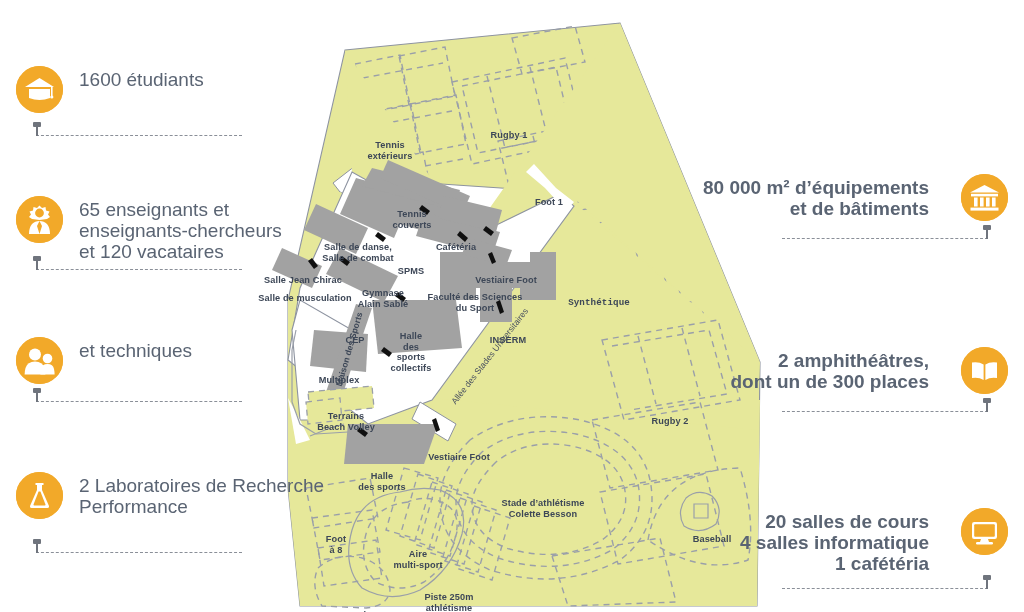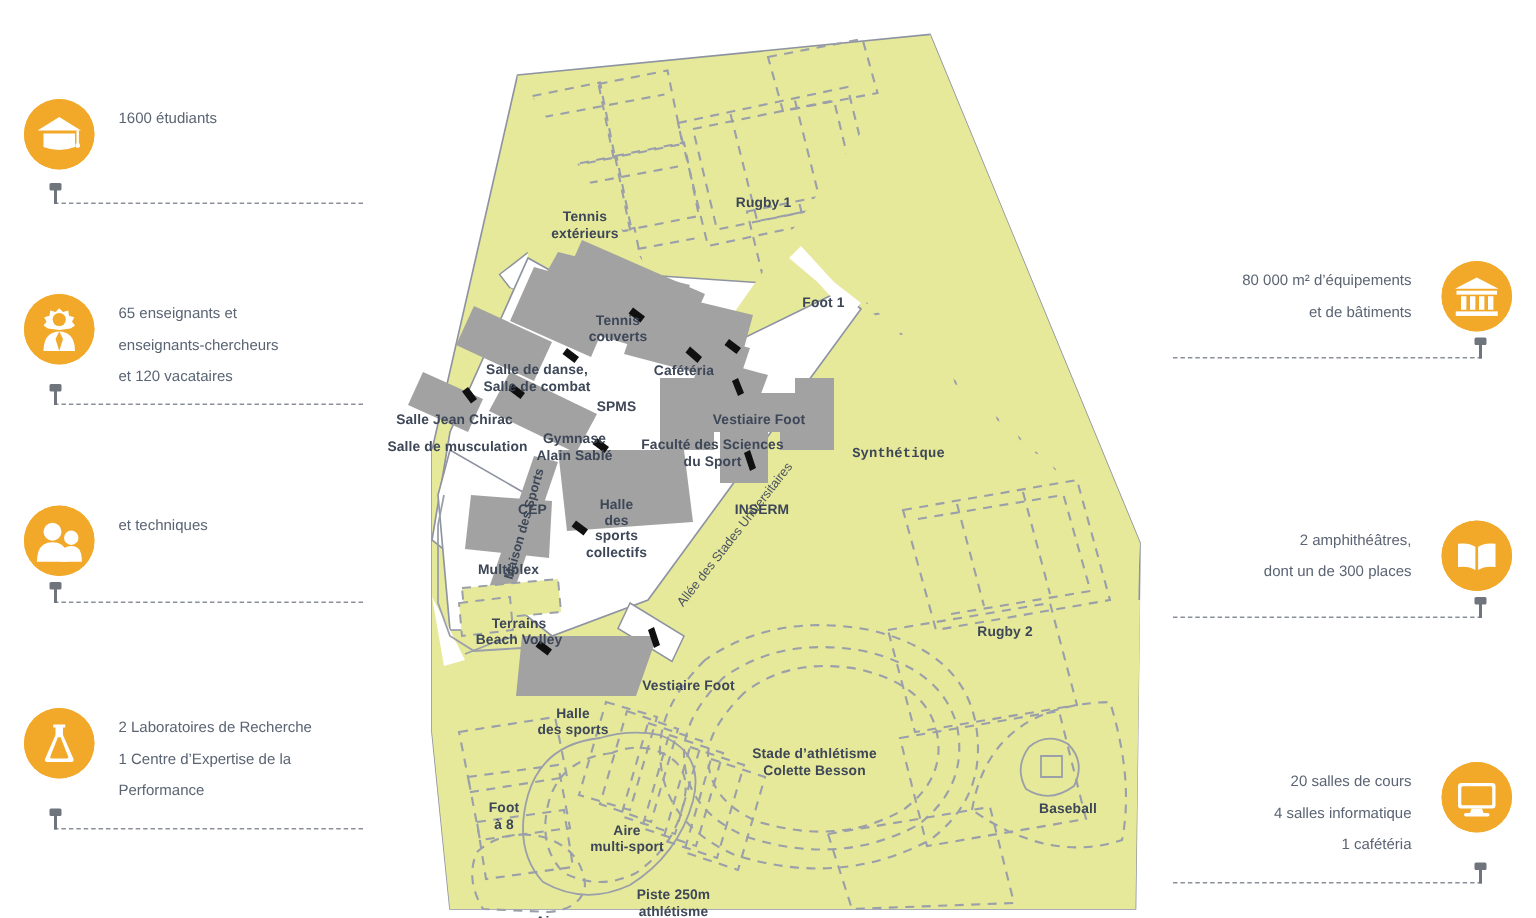--- a/index.html
+++ b/index.html
@@ -23,29 +23,29 @@
   }
   .stat-icon {
     width: 47px; height: 47px;
     border-radius: 50%;
     background: #f2a929;
     flex: 0 0 47px;
     position: relative;
   }
   .stat-icon svg { position: absolute; left: 0; top: 0; }
   .stat-text {
-    font-size: 10px;
+    font-size: 19px;
     line-height: 21px;
     color: #5a6473;
     white-space: nowrap;
     padding-top: 3px;
   }
   .stat.left .stat-text { margin-left: 16px; text-align: left; }
   .stat.right { flex-direction: row-reverse; }
-  .stat.right .stat-text { margin-right: 20px; text-align: right; }
+  .stat.right .stat-text { margin-right: 32px; text-align: right; font-weight: bold; }
 
   
   .leader {
     position: absolute;
     height: 14px;
   }
   .leader .dash {
     position: absolute;
     left: 0; right: 0; bottom: 0;
     border-bottom: 1.6px dashed #8a8f98;
@@ -370,21 +370,20 @@
 <div class="stat left" style="left:16px; top:472px;">
   <div class="stat-icon">
     <svg width="47" height="47" viewBox="0 0 47 47">
       <circle cx="23.5" cy="23.5" r="23.5" fill="#f2a929"></circle>
       <path d="M19.5 11 L27.5 11 L27.5 13 L26 13 L26 18 L33 34 Q33.5 36 31.5 36 L15.5 36 Q13.5 36 14 34 L21 18 L21 13 L19.5 13 Z" fill="#fff"></path>
       <path d="M22.6 19.5 L24.4 19.5 L29.5 32.5 Q29.8 33.6 28.6 33.6 L18.4 33.6 Q17.2 33.6 17.5 32.5 Z" fill="#f2a929"></path>
     </svg>
   </div>
   <div class="stat-text">
     <div>2 Laboratoires de Recherche</div>
-    <div>1 Centre d’Expertise de la</div>
     <div>Performance</div>
   </div>
 </div>
 <div class="leader lpin" style="left:36px; top:539px; width:206px;">
   <div class="dash"></div>
     <div class="pin"></div>
 </div>
 
 <div class="stat right" style="right:16px; top:174px;">
   <div class="stat-icon">

